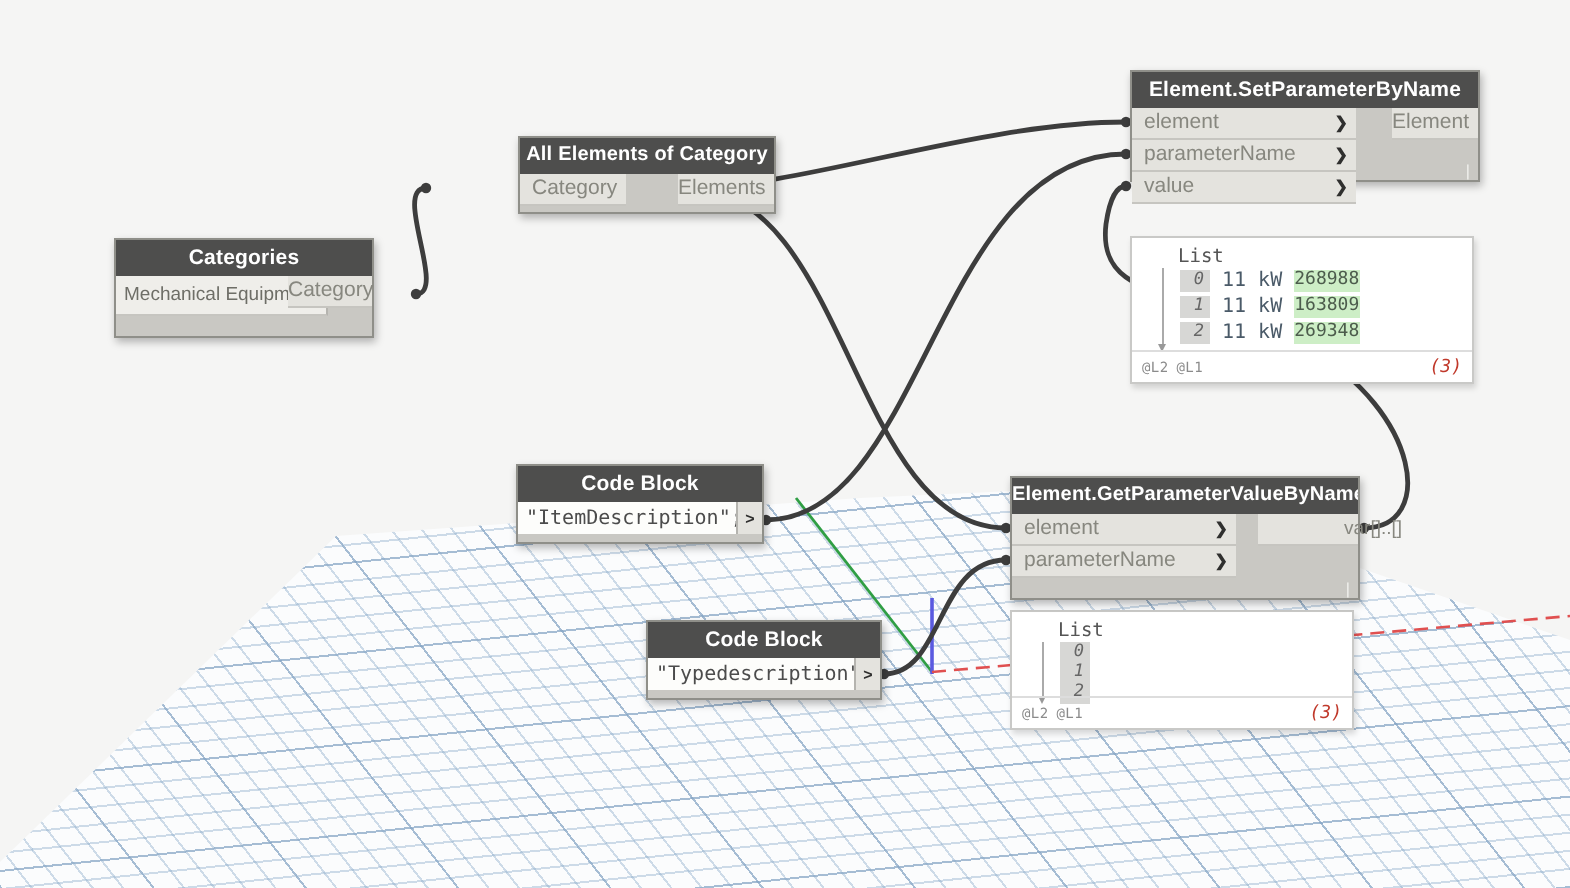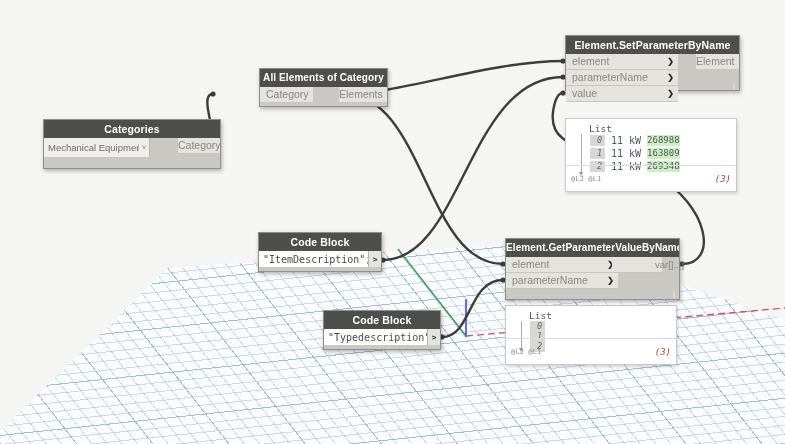--- a/index.html
+++ b/index.html
@@ -60,21 +60,21 @@
   .bubble .list-label { position:absolute; left:23px; top:4px; font-size:9.5px; }
   .bubble .vline { position:absolute; left:15px; width:1px; background:#aaa; }
   .bubble .vline::after { content:""; position:absolute; left:-2px; bottom:-3px;
             border-left:2.5px solid transparent; border-right:2.5px solid transparent;
             border-top:4px solid #999; }
   .prow { position:absolute; left:24px; height:12px; display:flex; align-items:center; gap:6px; }
   .idx { display:inline-block; min-width:15px; background:#d7d7d5; color:#666;
          font-style:italic; font-size:8.5px; text-align:right; padding:0 3px 0 1px; line-height:11px; }
   .pval-label { font-size:10px; color:#4a5a68; white-space:nowrap; }
   .chip { background:#cdeec6; color:#4c5c4c; font-size:9px; padding:0 0; line-height:11px; }
-  .bfooter { position:absolute; left:0; right:0; bottom:0; height:26px; border-top:1px solid #ddd;
+  .bfooter { position:absolute; left:0; right:0; bottom:0; height:16px; border-top:1px solid #ddd;
              display:flex; align-items:center; padding:4px 5px; }
   .levels { font-size:7px; color:#8b8b8b; letter-spacing:.2px; display:flex; gap:4px; flex:1; }
   .bcount { font-size:9px; font-style:italic; color:#c0392b; }
 </style>
 </head>
 <body>
 
 <div id="canvas">
 
   <div class="grid-plane"></div>
@@ -150,21 +150,21 @@
     </div>
     <div class="bfooter">
       <div class="levels">
         <span>@L2</span>
         <span>@L1</span>
       </div>
       <span class="bcount">(3)</span>
     </div>
   </div>
 
-  <div class="node" style="left:43px; top:119px; width:178px; height:50px;">
+  <div class="node" style="left:57px; top:119px; width:130px; height:50px;">
     <div class="node-header">Categories</div>
     <div class="dd">
       <span class="dd-text">Mechanical Equipment</span>
       <span class="dd-chev">˅</span>
     </div>
     <div class="out-row" style="right:0; top:18px; width:42px;">Category</div>
   </div>
 
   <div class="node" style="left:215px; top:68px; width:129px; height:39px;margin-left:44px;">
     <div class="node-header" style="font-size:10px;">All Elements of Category</div>
@@ -203,21 +203,21 @@
   <div class="node" style="left:505px; top:238px; width:175px; height:62px;">
     <div class="node-header" style="font-size:10px;">Element.GetParameterValueByName</div>
     <div class="port-row" style="left:0; top:18px; width:112px;">
       <span class="plabel">element</span>
       <span class="port-chev">❯</span>
     </div>
     <div class="port-row" style="left:0; top:34px; width:112px;">
       <span class="plabel">parameterName</span>
       <span class="port-chev">❯</span>
     </div>
-    <div class="out-row" style="right:17px; top:18px; width:50px; font-size:9.5px;padding-left:43px;">var[]..[]</div>
+    <div class="out-row" style="right:0; top:18px; width:50px; font-size:9.5px;padding-left:43px;">var[]..[]</div>
     <span class="lacing">|</span>
   </div>
 
   <div class="node" style="left:323px; top:310px; width:118px; height:40px;">
     <div class="node-header">Code Block</div>
     <div class="cb-body">
       <span class="cb-code">"Typedescription";</span>
       <span class="cb-out">&gt;</span>
     </div>
   </div>

